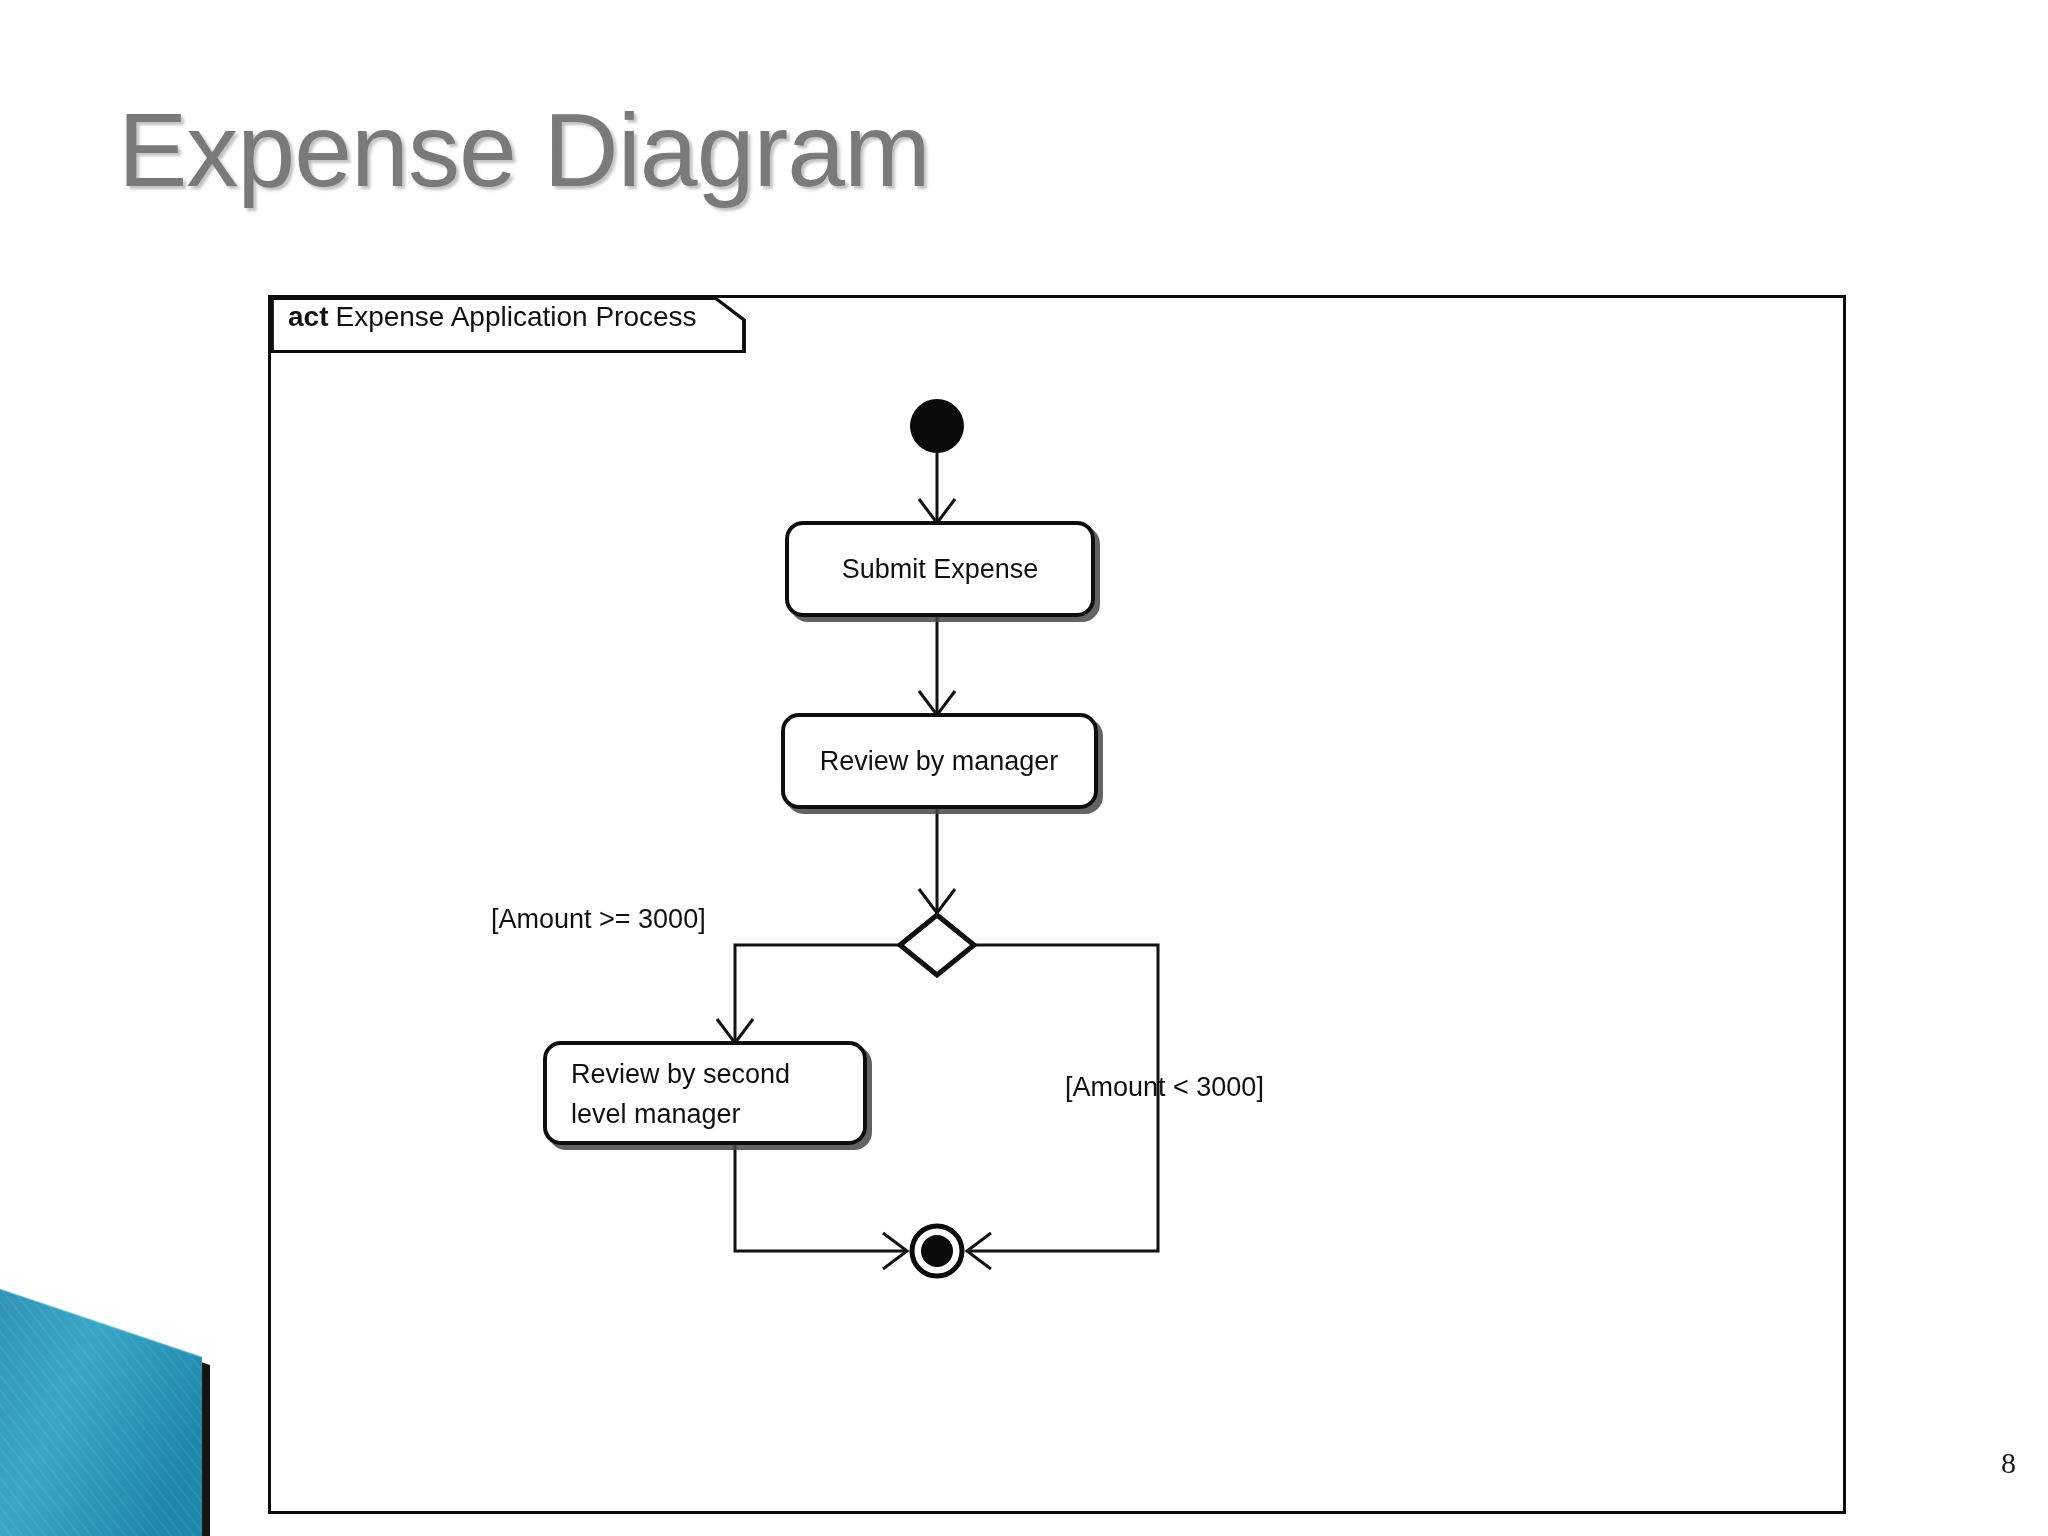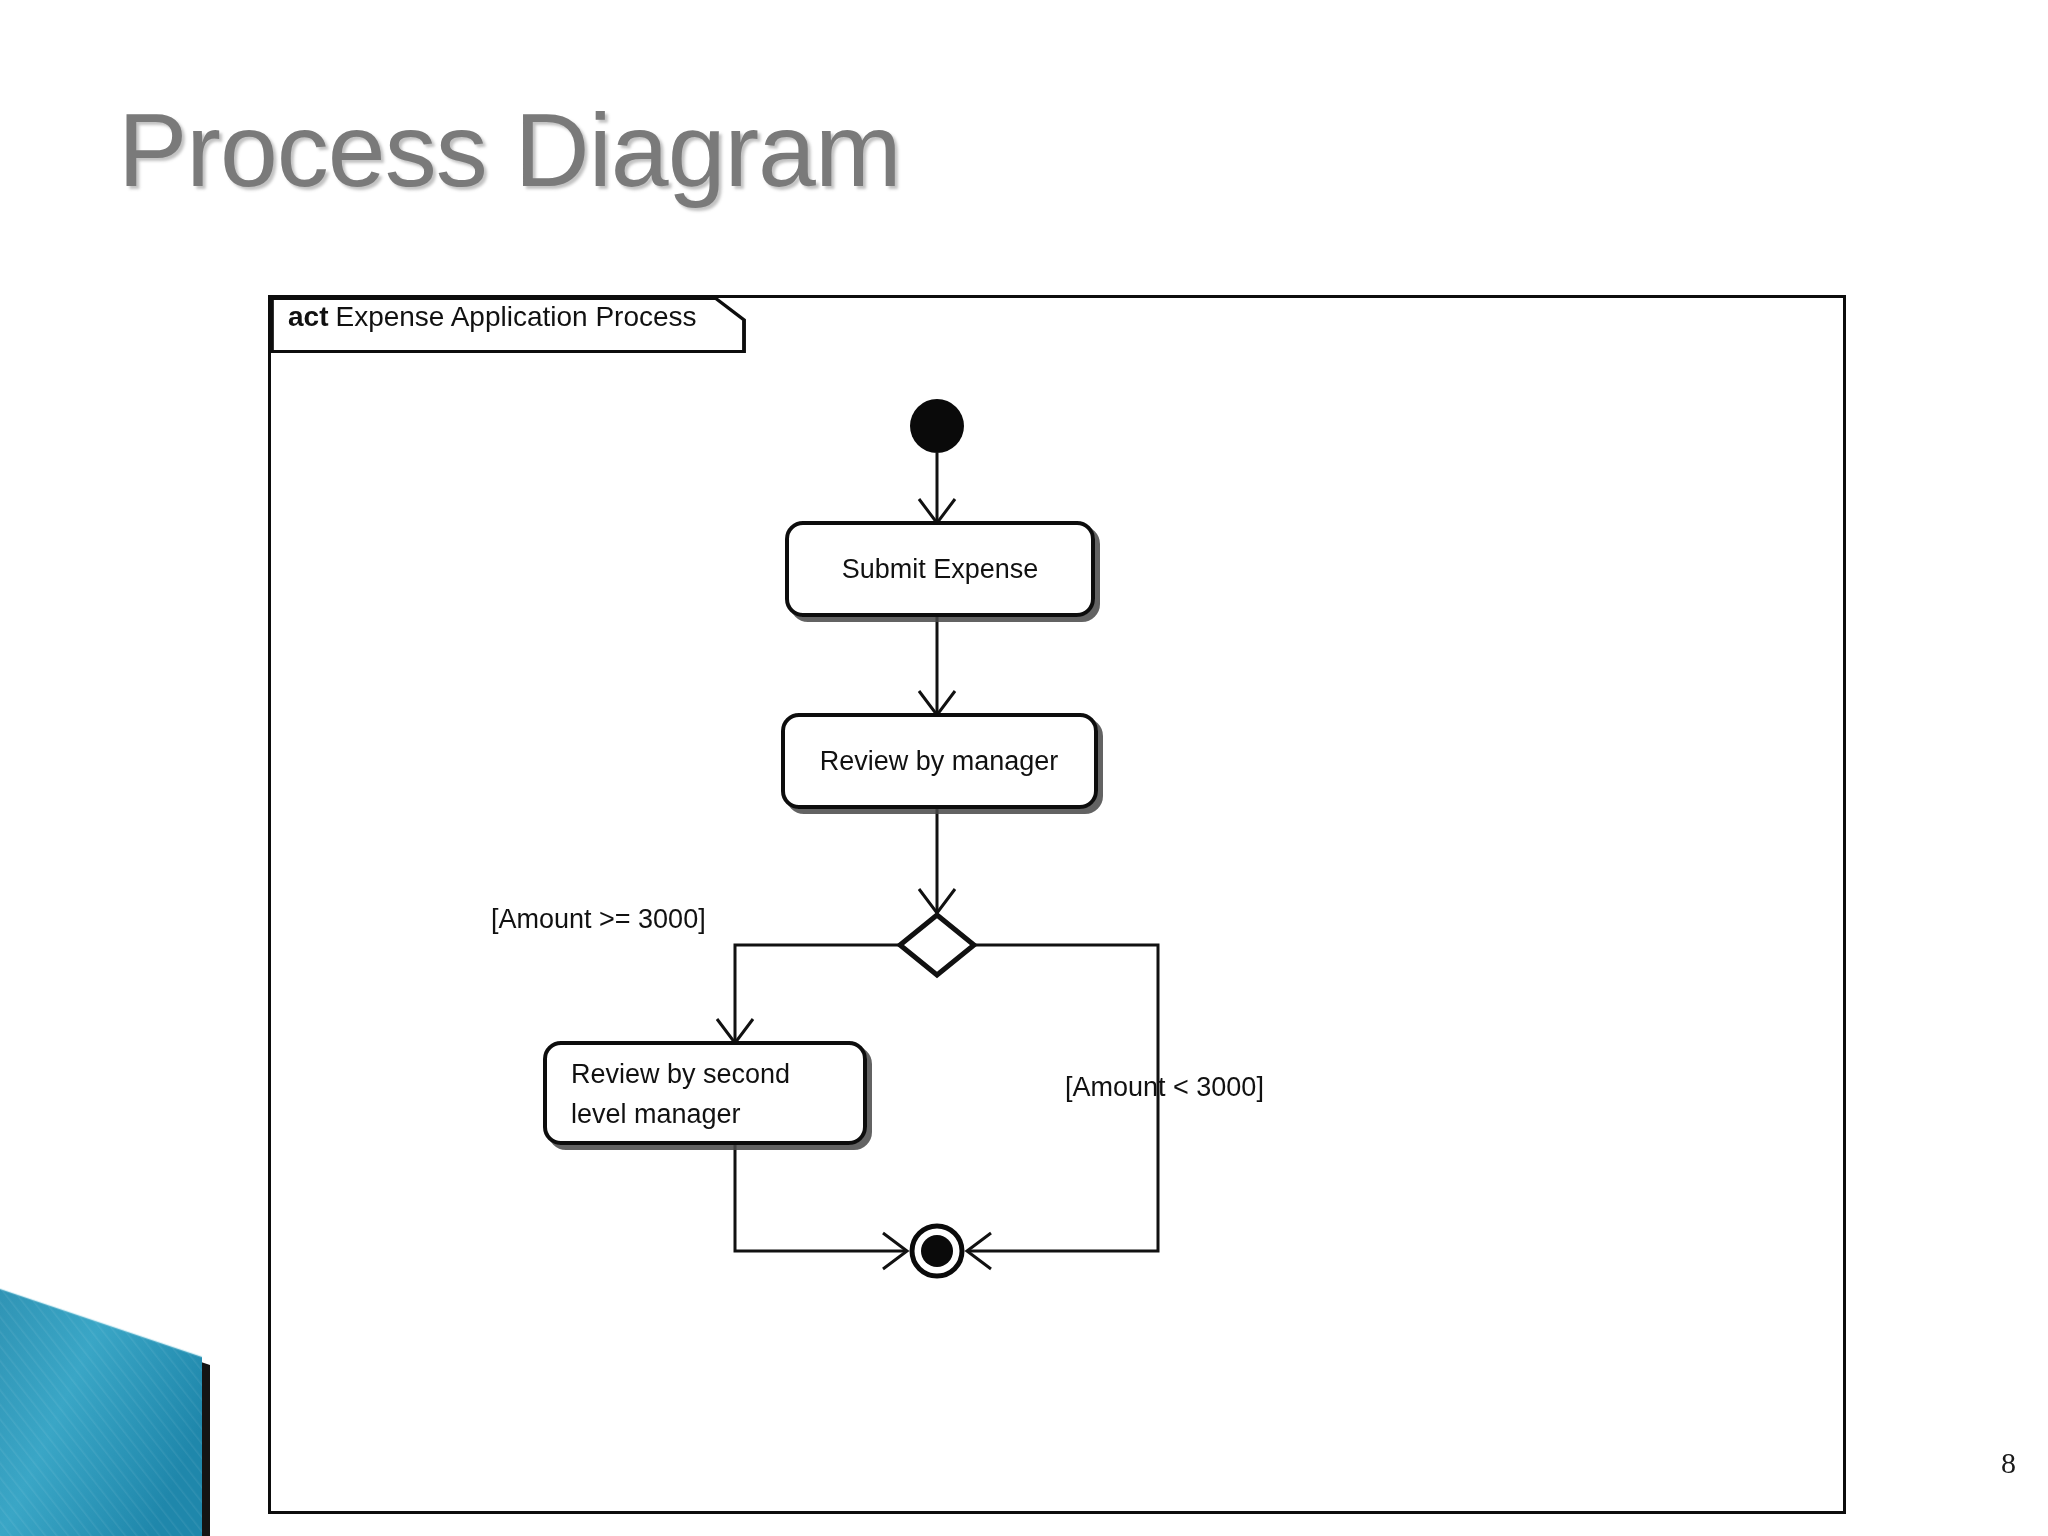--- a/index.html
+++ b/index.html
@@ -115,21 +115,21 @@
   }
   .guard-label {
     font-family: "Liberation Sans", sans-serif;
     font-size: 27px;
     fill: #111111;
   }
 </style>
 </head>
 <body>
 
-<div class="slide-title">Process Diagram</div>
+<div class="slide-title">Expense Diagram</div>
 
 <div class="uml-frame">
 
   <div class="frame-tab">
     <svg class="tab-shape" viewBox="0 0 372 56" preserveAspectRatio="none" width="372" height="56">
       <path d="M 1.5,1.5 L 348,1.5 L 370,23 L 370,54.5 L 1.5,54.5 Z" fill="#ffffff" stroke="#0d0d0d" stroke-width="3"></path>
     </svg>
     <span class="tab-text">
       <span class="tab-kind">act</span><span>Expense Application Process</span>
     </span>

